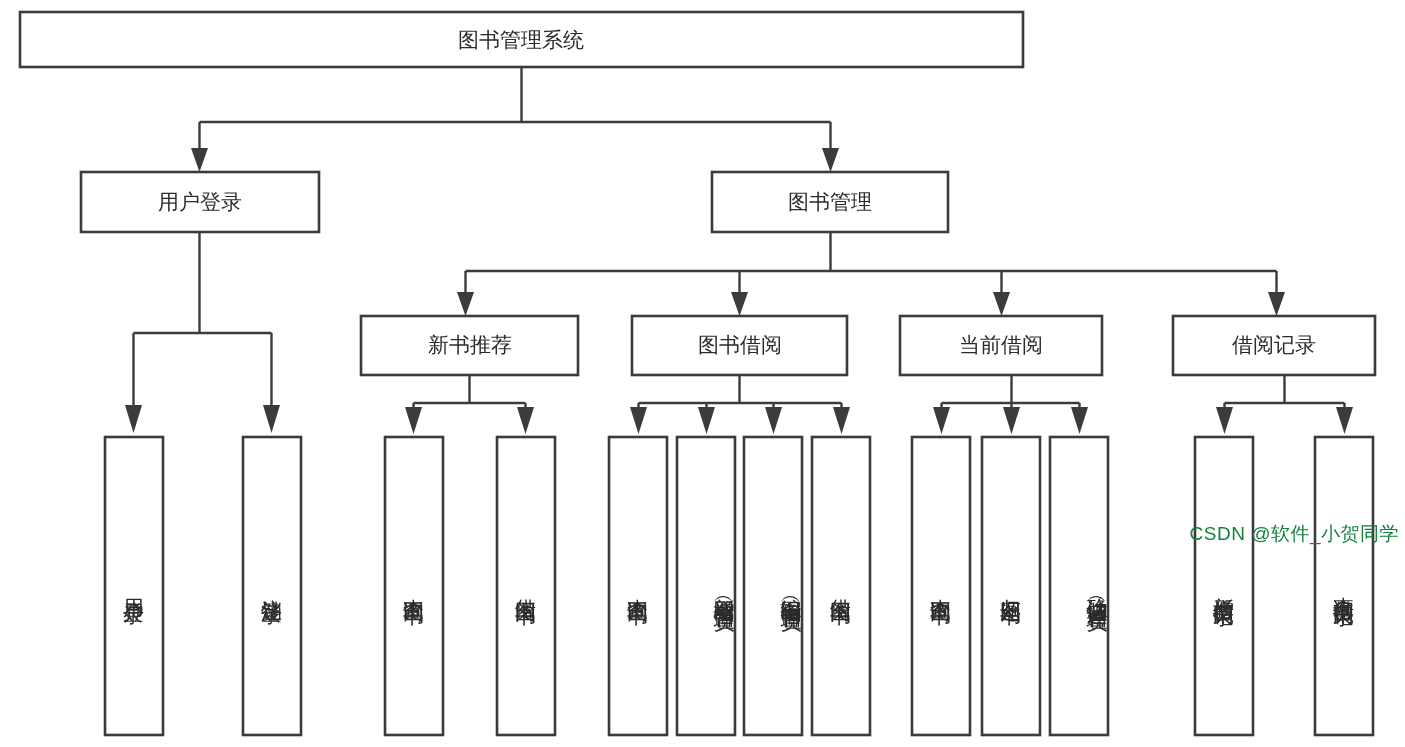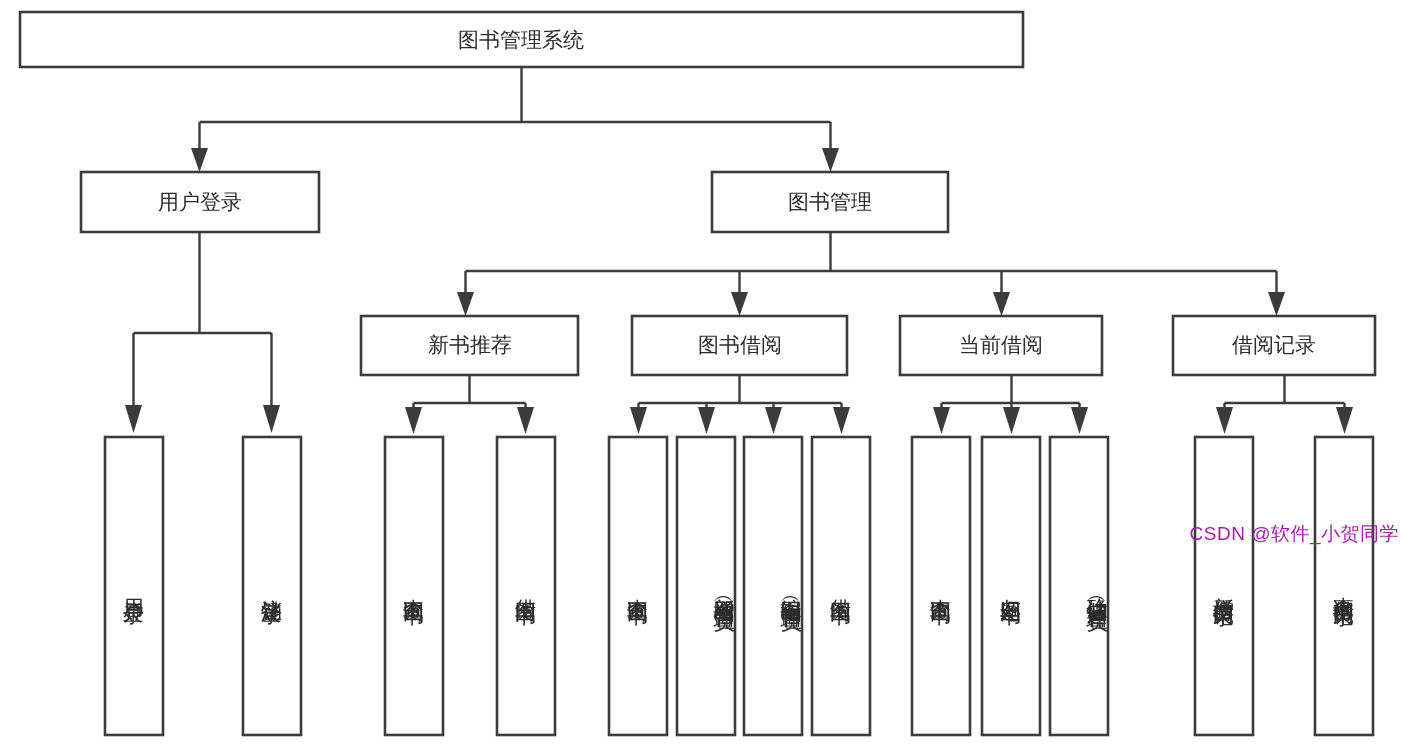--- a/index.html
+++ b/index.html
@@ -29,21 +29,21 @@
     line-height:1;
     text-align:center;
     white-space:nowrap;
     pointer-events:none;
   }
   .watermark{
     position:absolute;
     right:6px;bottom:3px;
     font-family:"Liberation Sans","DejaVu Sans",sans-serif;
     font-size:19px;
-    color:#a21caf;
+    color:#15803d;
     white-space:nowrap;
     letter-spacing:0.5px;
   }
 </style>
 </head>
 <body>
 
 <div id="stage">
 
   <svg id="diagram" viewBox="0 0 1405 747">

